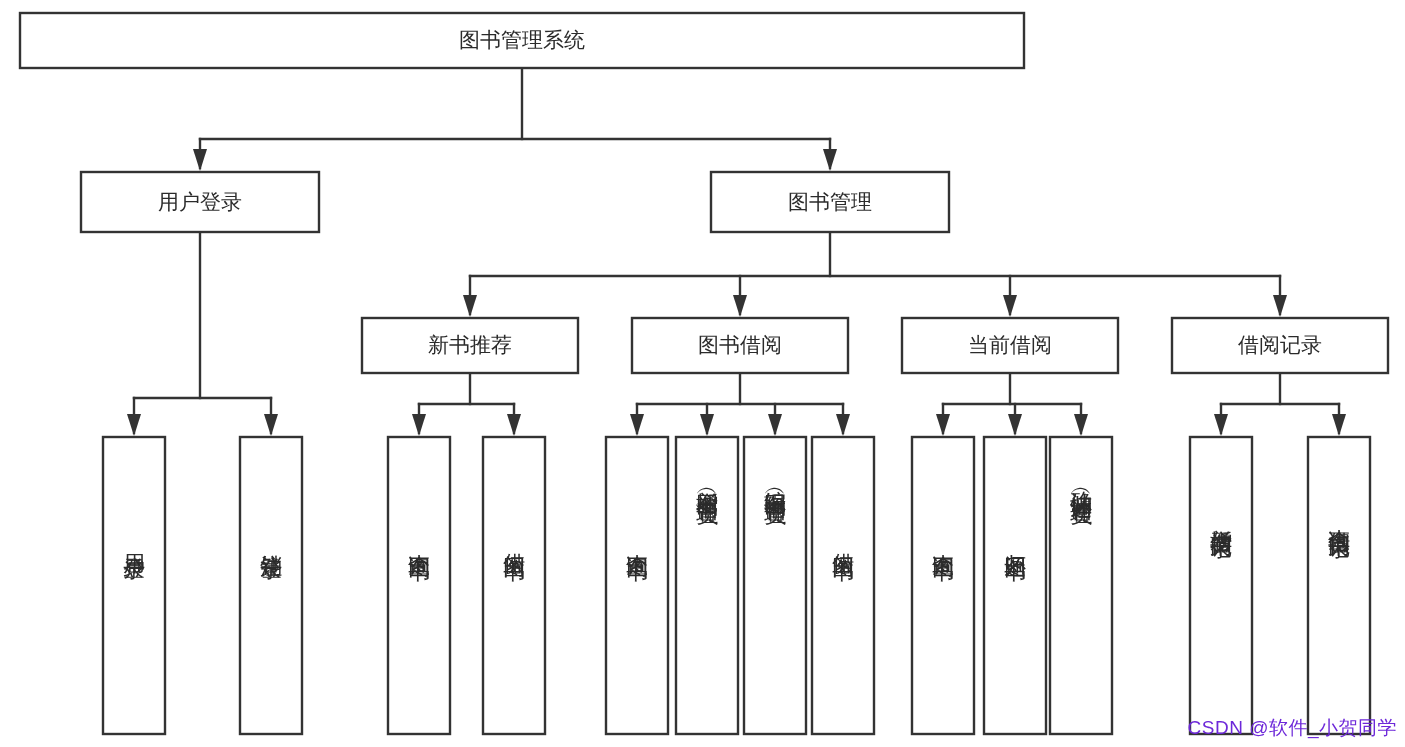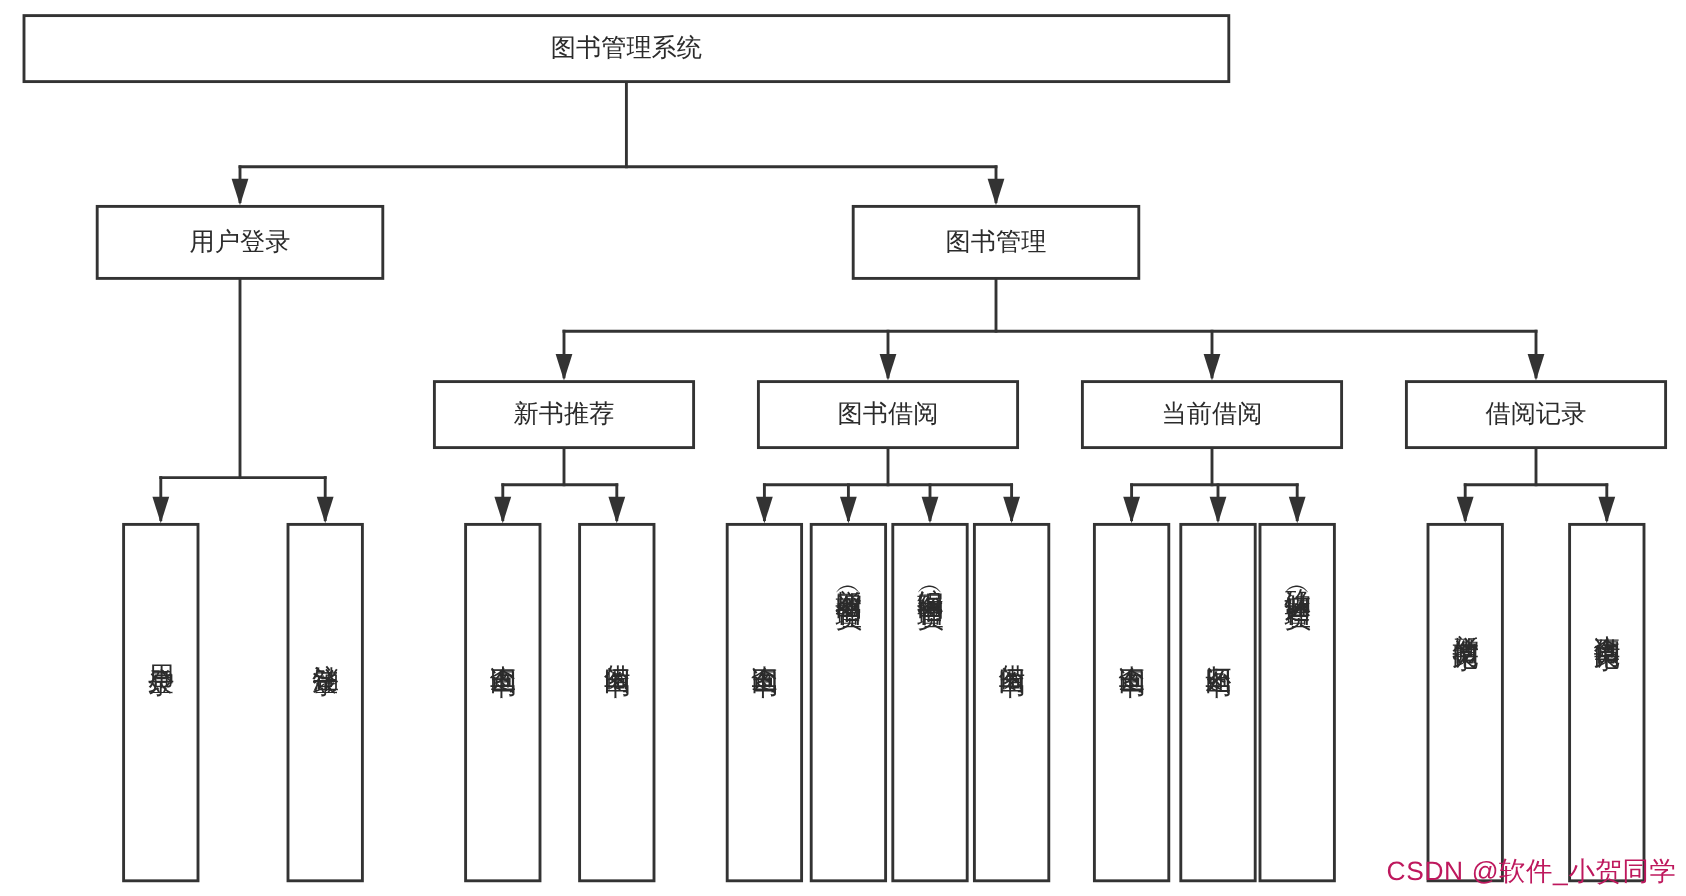--- a/index.html
+++ b/index.html
@@ -58,22 +58,22 @@
     line-height: 1.12;
     letter-spacing: 2px;
     color: #2b2b2b;
     white-space: nowrap;
   }
   .watermark {
     position: absolute;
     right: 8px;
     bottom: 6px;
     font-family: "Liberation Sans", "DejaVu Sans", sans-serif;
-    font-size: 22px;
-    color: #be185d;
+    font-size: 19px;
+    color: #6d28d9;
     letter-spacing: 0.5px;
     white-space: nowrap;
   }
 </style>
 </head>
 <body>
 
 <div id="chart-root">
 
   <svg id="chart-svg" width="1405" height="747" viewBox="0 0 1405 747" xmlns="http://www.w3.org/2000/svg">

